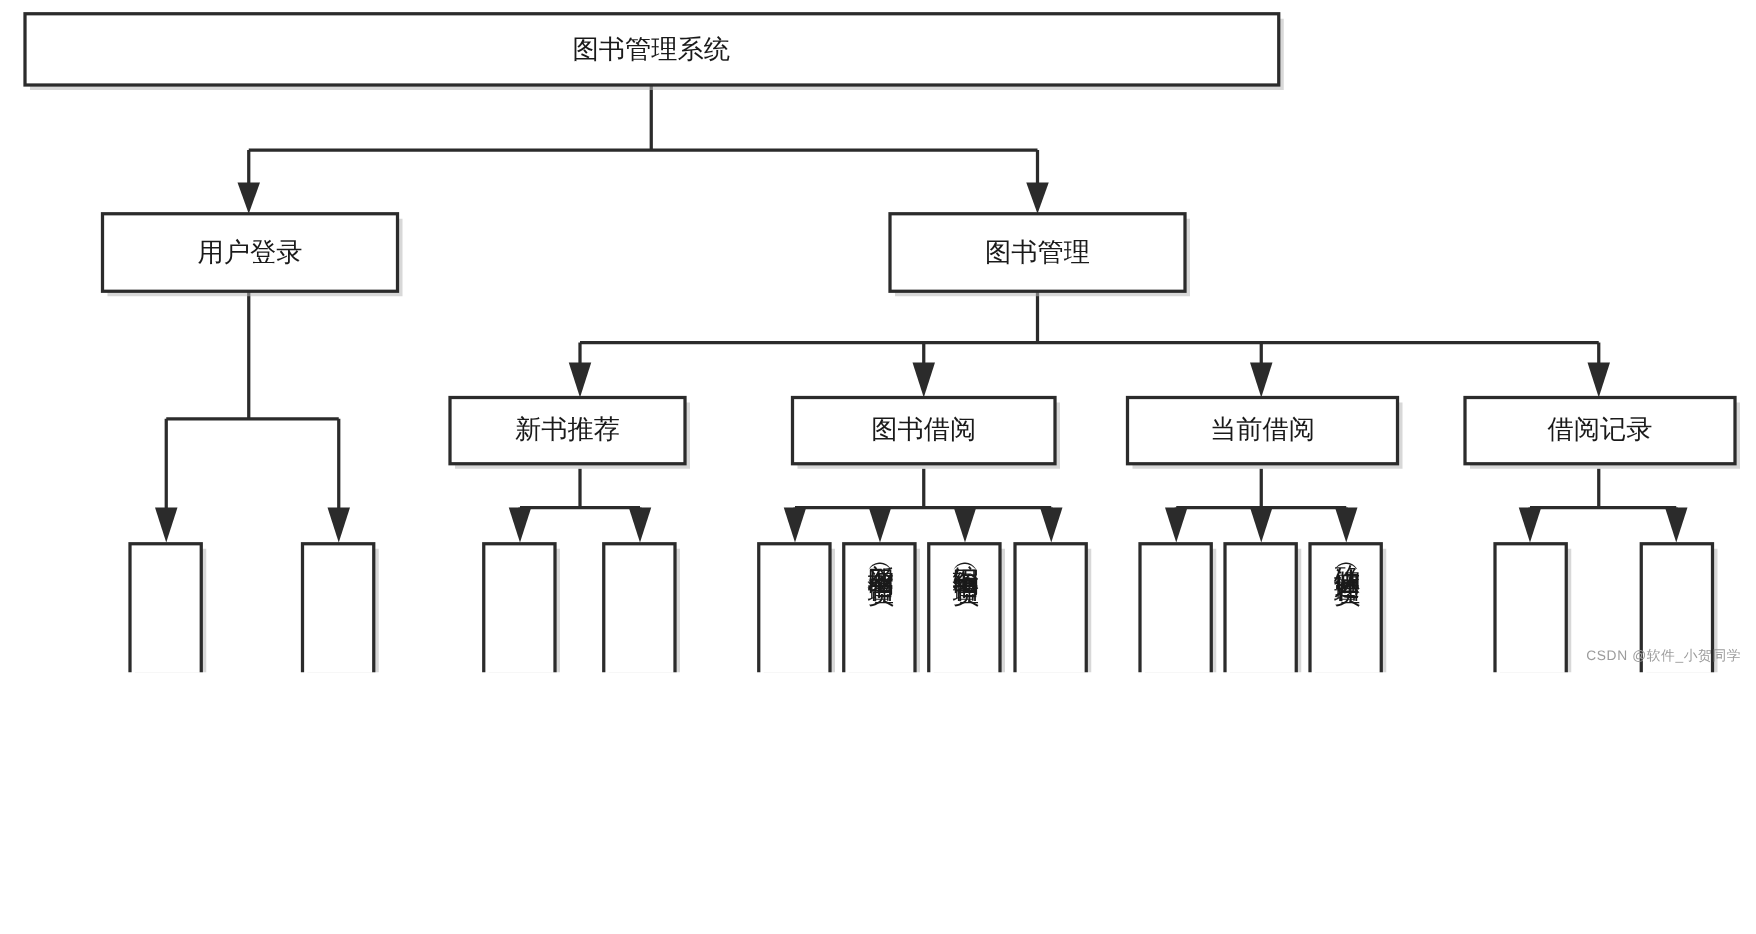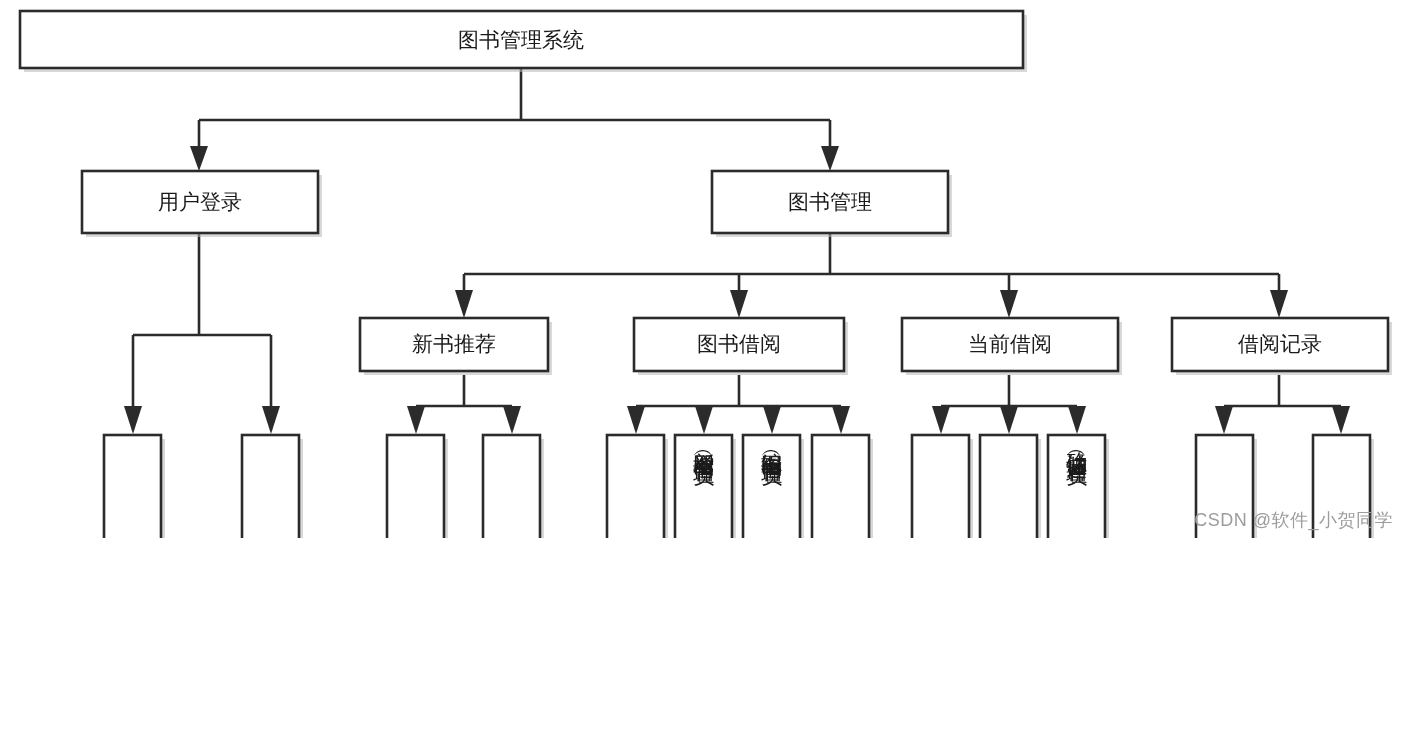--- a/index.html
+++ b/index.html
@@ -71,21 +71,21 @@
     line-height: 1.16;
     letter-spacing: 2px;
     white-space: nowrap;
     text-align: center;
   }
   .watermark {
     position: absolute;
     right: 12px;
     bottom: 6px;
     font-family: "Liberation Sans", "DejaVu Sans", sans-serif;
-    font-size: 18px;
+    font-size: 11px;
     color: #9c9c9c;
     letter-spacing: 0.5px;
     white-space: nowrap;
     pointer-events: none;
   }
 </style>
 </head>
 <body>
 
 <div id="diagram-root">

